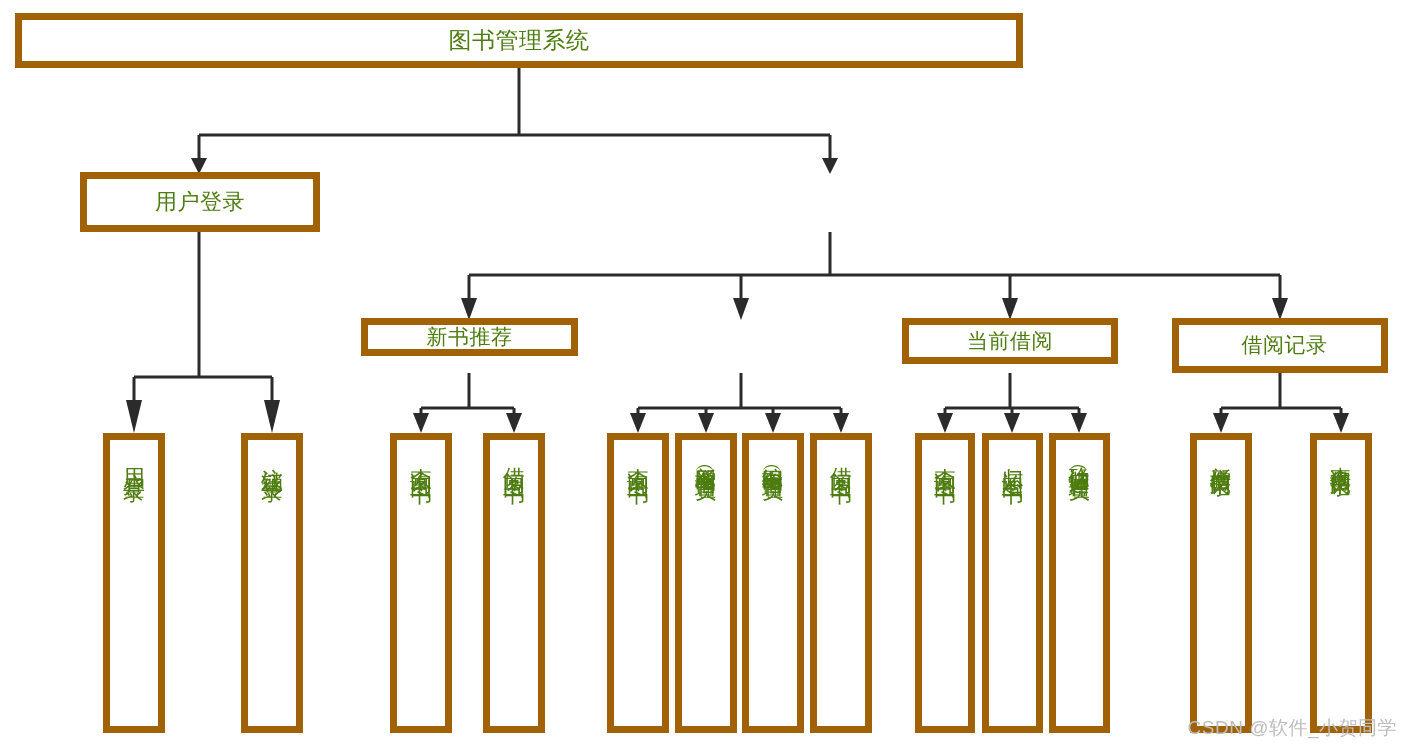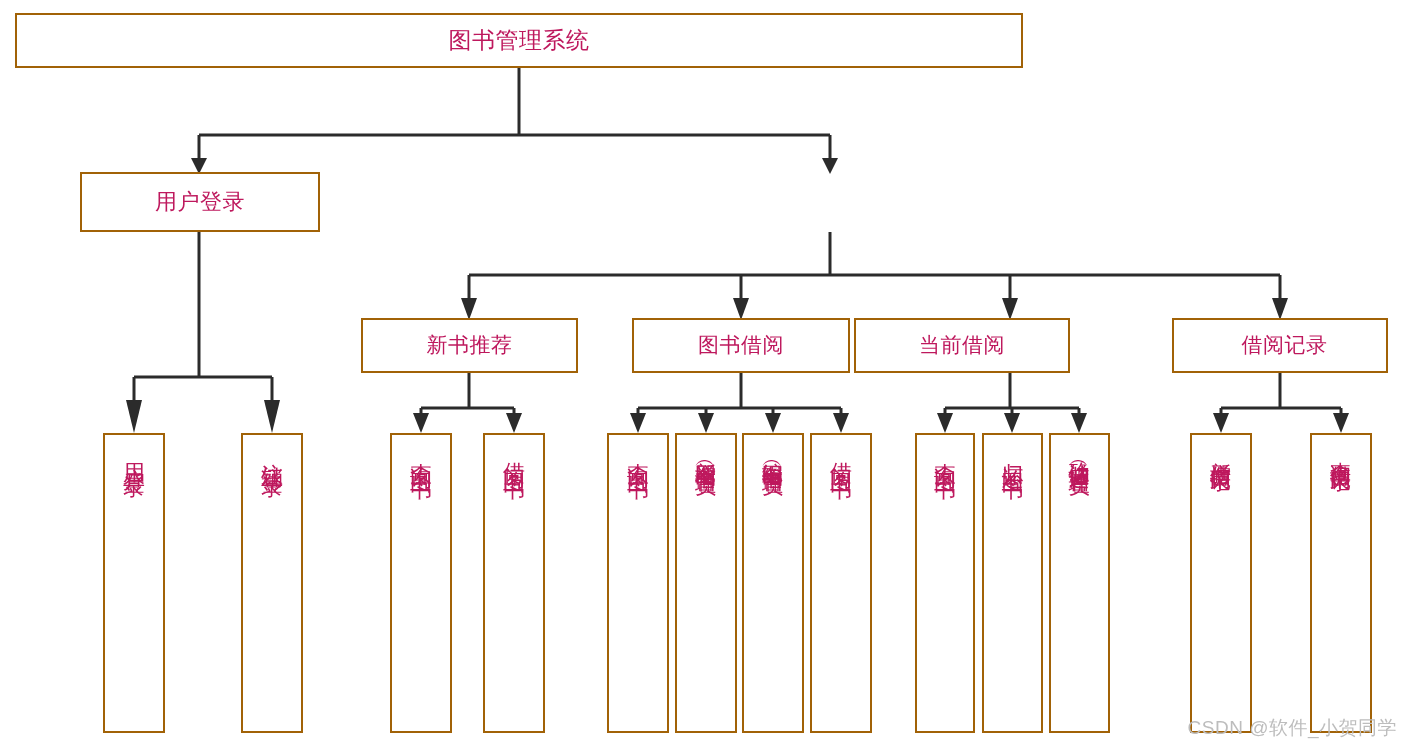--- a/index.html
+++ b/index.html
@@ -35,25 +35,25 @@
   }
   #wires polygon {
     fill: #2b2b2b;
     stroke: none;
   }
   
   .node {
     position: absolute;
     box-sizing: border-box;
     background: #ffffff;
-    border: 2px solid #a16207;
+    border: 7px solid #a16207;
     display: flex;
     align-items: center;
     justify-content: center;
-    color: #be185d;
+    color: #4d7c0f;
     z-index: 2;
   }
   .node .label {
     line-height: 1.28;
     letter-spacing: 0.5px;
     white-space: nowrap;
   }
   
   .node.root .label   { font-size: 23px; }
   
@@ -161,27 +161,24 @@
   </svg>
 
   <div class="node root" style="left:15px; top:13px; width:1008px; height:55px;">
     <span class="label">图书管理系统</span>
   </div>
 
   <div class="node lvl2" style="left:80px; top:172px; width:240px; height:60px;">
     <span class="label">用户登录</span>
   </div>
 
-  <div class="node lvl3" style="left:361px; top:318px; width:217px; height:55px;">
+  <div class="node lvl3" style="left:361px; top:318px; width:217px; height:38px;">
     <span class="label">新书推荐</span>
   </div>
-  <div class="node lvl3" style="left:632px; top:318px; width:218px; height:55px;">
-    <span class="label">图书借阅</span>
-  </div>
-  <div class="node lvl3" style="left:854px; top:318px; width:216px; height:55px;">
+  <div class="node lvl3" style="left:902px; top:318px; width:216px; height:46px;">
     <span class="label">当前借阅</span>
   </div>
   <div class="node lvl3" style="left:1172px; top:318px; width:216px; height:55px;padding-left:9px;">
     <span class="label">借阅记录</span>
   </div>
 
   <div class="node leaf" style="left:103px; top:433px; width:62px; height:300px;">
     <span class="label">用户登录</span>
   </div>
   <div class="node leaf" style="left:241px; top:433px; width:62px; height:300px;">

